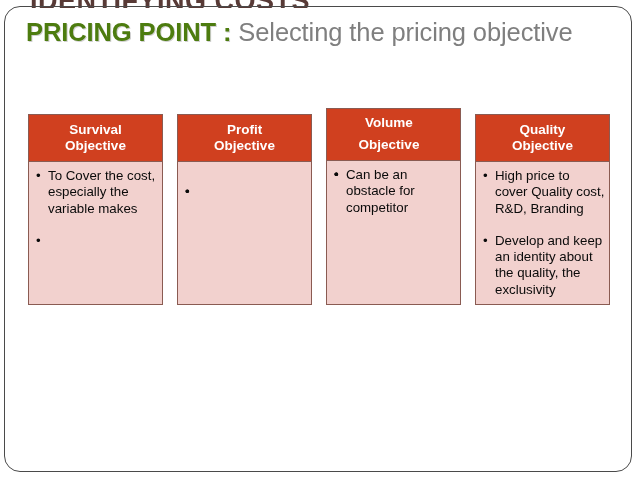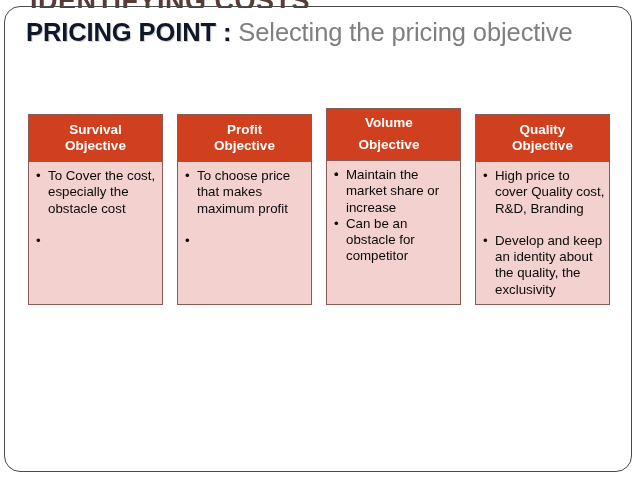--- a/index.html
+++ b/index.html
@@ -54,21 +54,21 @@
     left: 26px;
     top: 17px;
     width: 580px;
     font-size: 25.5px;
     line-height: 31px;
     color: #7f7f7f;
     letter-spacing: -0.1px;
   }
   .slide-title .emph {
     font-weight: bold;
-    color: #0f172a;
+    color: #4d7c0f;
     text-shadow: 1px 1px 0 rgba(120,120,120,0.35);
   }
 
   .columns {
     position: absolute;
     left: 28px;
     top: 114px;
     width: 582px;
     display: flex;
     gap: 14px;
@@ -147,46 +147,46 @@
 </div>
 
 <div class="columns" id="columns-root">
     <div class="column">
       <div class="col-header">
         <div class="hline">Survival</div>
         <div class="hline">Objective</div>
       </div>
       <div class="col-body">
         <ul class="bullets">
-          <li class=""><span class="bdot">•</span><span>To Cover the cost, especially the obstacle cost</span></li>
+          <li class=""><span class="bdot">•</span><span>To Cover the cost, especially the variable makes</span></li>
           <li class="gap"><span class="bdot">•</span></li>
         </ul>
       </div>
     </div>
     <div class="column">
       <div class="col-header">
         <div class="hline">Profit</div>
         <div class="hline">Objective</div>
       </div>
       <div class="col-body">
         <ul class="bullets">
-          <li class=""><span class="bdot">•</span><span>To choose price that makes maximum profit</span></li>
+          <li class=""><span class="bdot">•</span></li>
           <li class="gap"><span class="bdot">•</span></li>
         </ul>
       </div>
     </div>
     <div class="column">
       <div class="col-header spaced">
         <div class="hline">Volume</div>
         <div class="hline">Objective</div>
       </div>
       <div class="col-body">
         <ul class="bullets">
           <li class=""><span class="bdot">•</span></li>
-          <li class=""><span class="bdot">•</span><span>Maintain the market share or increase</span></li>
+          <li class=""><span class="bdot">•</span></li>
           <li class=""><span class="bdot">•</span><span>Can be an obstacle for competitor</span></li>
         </ul>
       </div>
     </div>
     <div class="column">
       <div class="col-header">
         <div class="hline">Quality</div>
         <div class="hline">Objective</div>
       </div>
       <div class="col-body">

